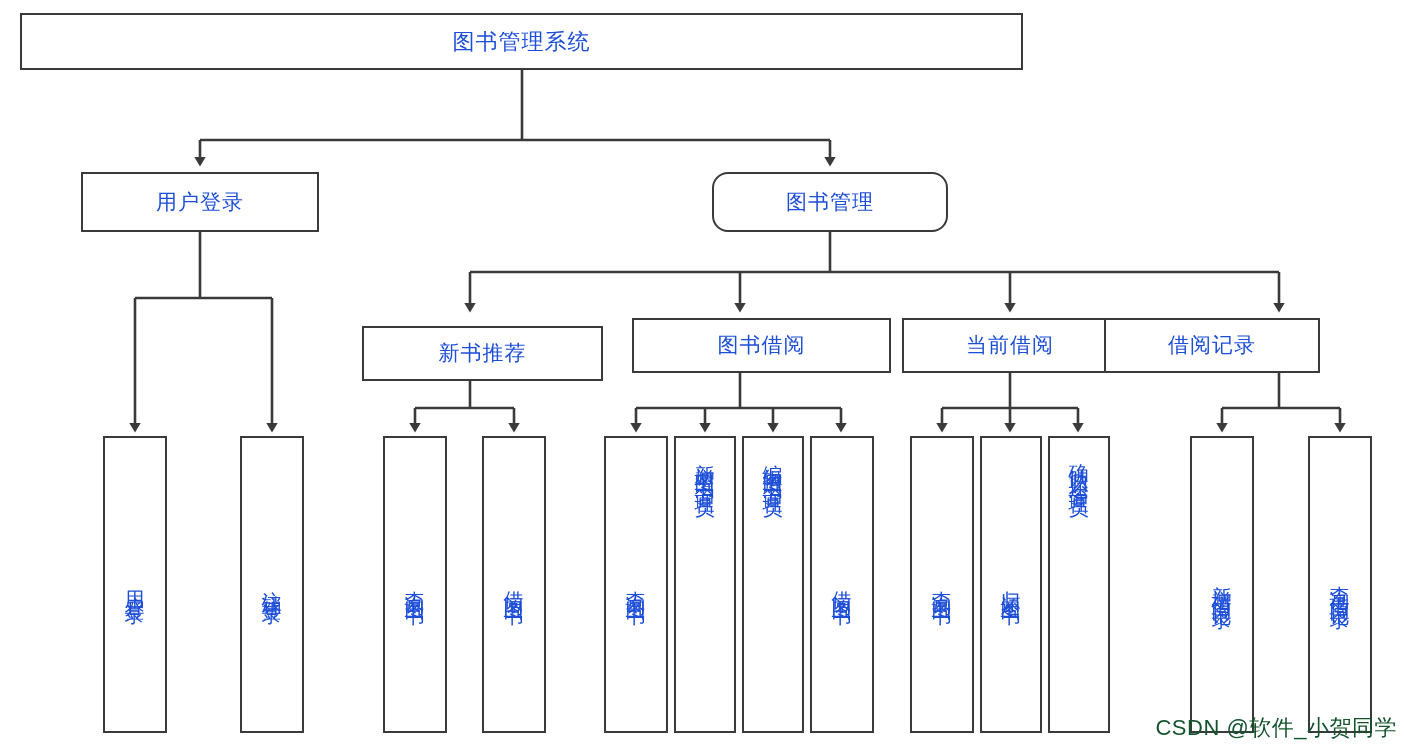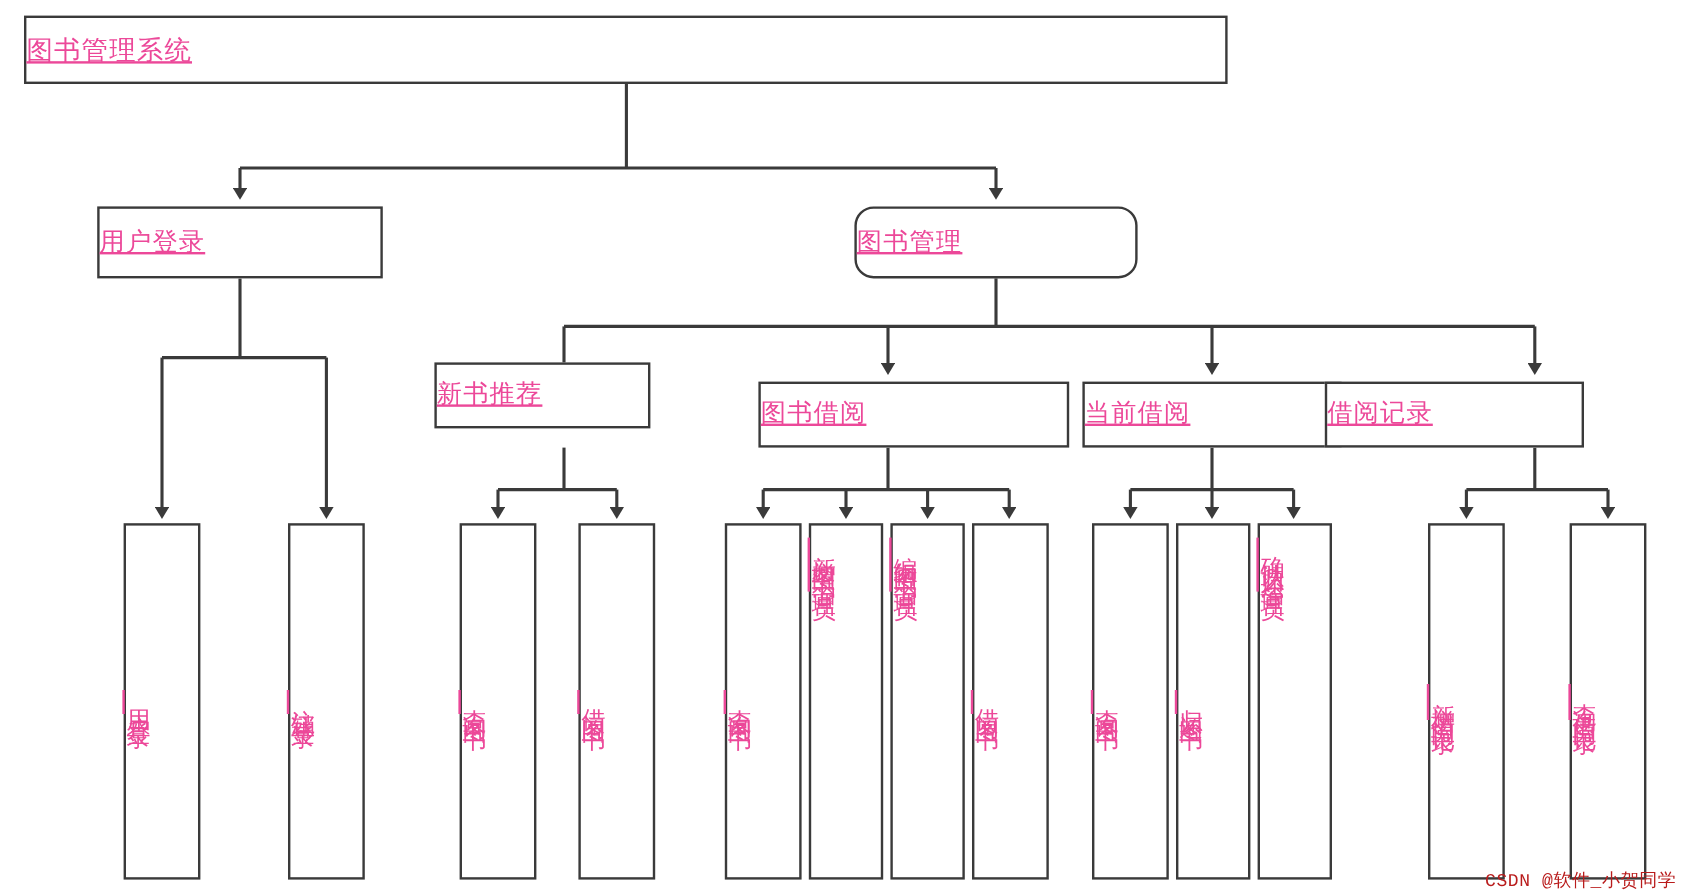--- a/index.html
+++ b/index.html
@@ -26,22 +26,22 @@
     height: 747px;
     pointer-events: none;
   }
   .node {
     position: absolute;
     box-sizing: border-box;
     background: #ffffff;
     border: 2.5px solid #3a3a3a;
     display: flex;
     align-items: center;
-    color: #ec4899;
-    text-decoration: underline;
+    justify-content: center;
+    color: #1d4ed8;
   }
   .node .label {
     display: block;
     text-align: center;
     line-height: 1.25;
   }
   
   .node.horiz .label {
     writing-mode: horizontal-tb;
     font-size: 21px;
@@ -64,25 +64,25 @@
     white-space: nowrap;
   }
   .node.vert.centered {
     align-items: center;
     padding-top: 0;
   }
   #watermark {
     position: absolute;
     right: 8px;
     bottom: 4px;
-    font-size: 15px;
-    color: #b91c1c;
+    font-size: 22px;
+    color: #14532d;
     letter-spacing: 0.5px;
     white-space: nowrap;
-    font-family: Liberation Mono, monospace;
+    font-family: Liberation Sans, sans-serif;
   }
 </style>
 </head>
 <body>
 
 <div id="canvas">
 
   <svg id="edges" viewBox="0 0 1405 747" xmlns="http://www.w3.org/2000/svg">
     <defs>
       <marker id="arrow" markerWidth="10" markerHeight="12" refX="1.5" refY="6" orient="auto" markerUnits="userSpaceOnUse">
@@ -141,21 +141,21 @@
   </div>
 
   <div class="node horiz" style="left:81px; top:172px; width:238px; height:60px;">
     <span class="label">用户登录</span>
   </div>
 
   <div class="node horiz" style="left:712px; top:172px; width:236px; height:60px;border-radius:16px;">
     <span class="label">图书管理</span>
   </div>
 
-  <div class="node horiz" style="left:362px; top:302px; width:180px; height:55px;">
+  <div class="node horiz" style="left:362px; top:326px; width:241px; height:55px;">
     <span class="label">新书推荐</span>
   </div>
 
   <div class="node horiz" style="left:632px; top:318px; width:259px; height:55px;">
     <span class="label">图书借阅</span>
   </div>
 
   <div class="node horiz" style="left:902px; top:318px; width:216px; height:55px;">
     <span class="label">当前借阅</span>
   </div>

